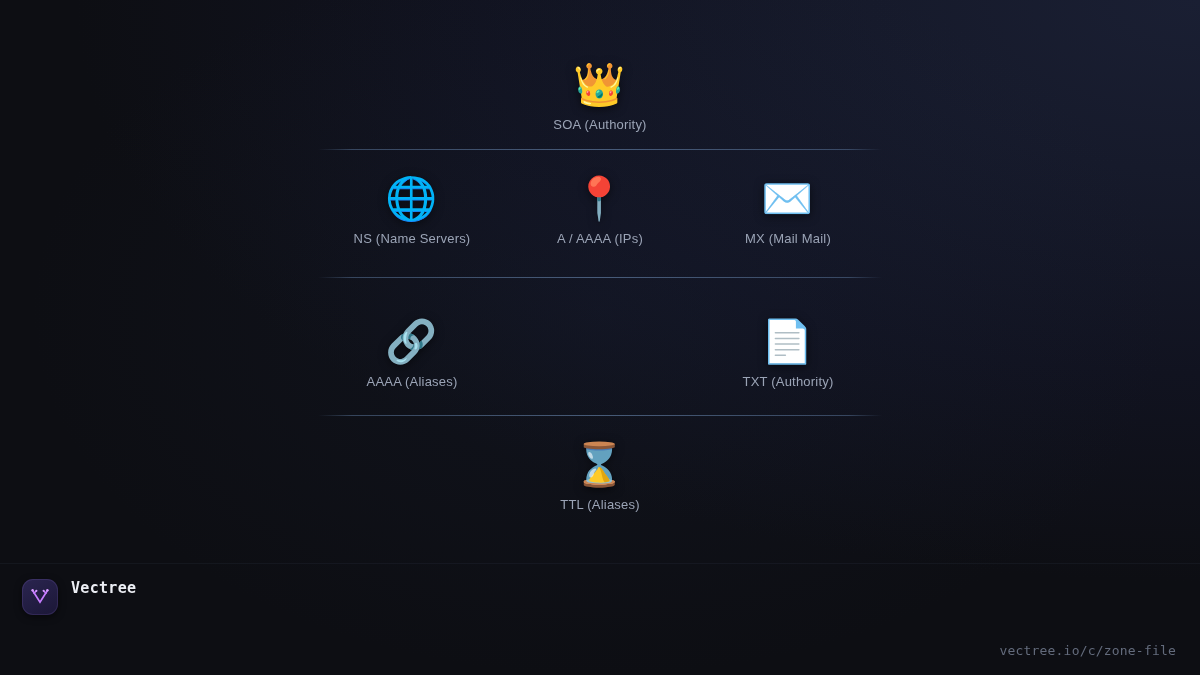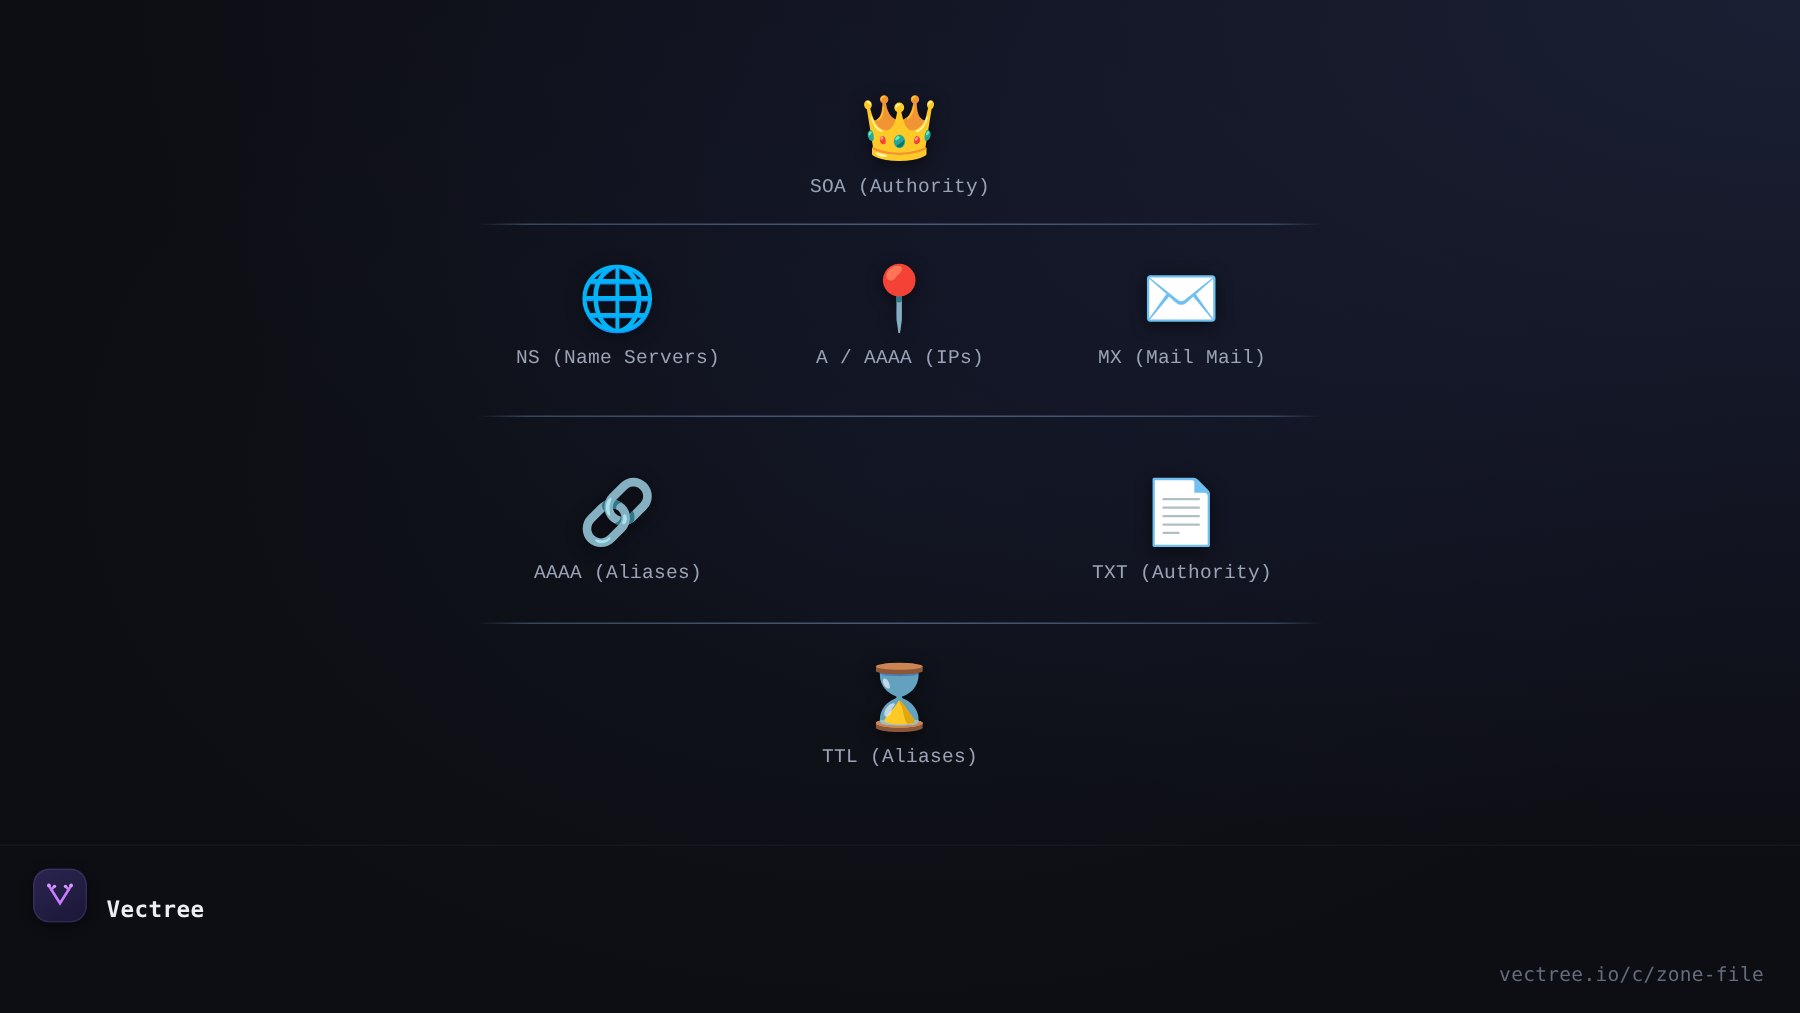--- a/index.html
+++ b/index.html
@@ -66,21 +66,21 @@
     font-size:42px;
     line-height:46px;
     height:46px;
     display:flex;
     align-items:center;
     justify-content:center;
     filter:drop-shadow(0 2px 5px rgba(0,0,0,.55));
   }
 
   .node .label {
-    font-family:Liberation Mono, monospace;
+    font-family:Liberation Sans, sans-serif;
     font-size:13px;
     letter-spacing:.2px;
     color:#9ba4b6;
     white-space:nowrap;
     text-align:right;
   }
 
   
   .rule {
     width:564px;
@@ -102,21 +102,21 @@
     position:absolute;
     left:0; right:0; bottom:0;
     height:112px;
     border-top:1px solid rgba(120,140,180,.07);
   }
 
   .brand-row {
     position:absolute;
     left:22px; top:15px;
     display:flex;
-    align-items:flex-end;
+    align-items:flex-start;
     gap:13px;
   }
 
   .brand-mark {
     width:36px; height:36px;
     border-radius:11px;
     background:linear-gradient(150deg,#2b2550 0%,#221d42 55%,#1b1736 100%);
     box-shadow:0 2px 7px rgba(0,0,0,.5), inset 0 0 0 1px rgba(150,120,220,.16);
     display:flex; align-items:center; justify-content:center;
   }

